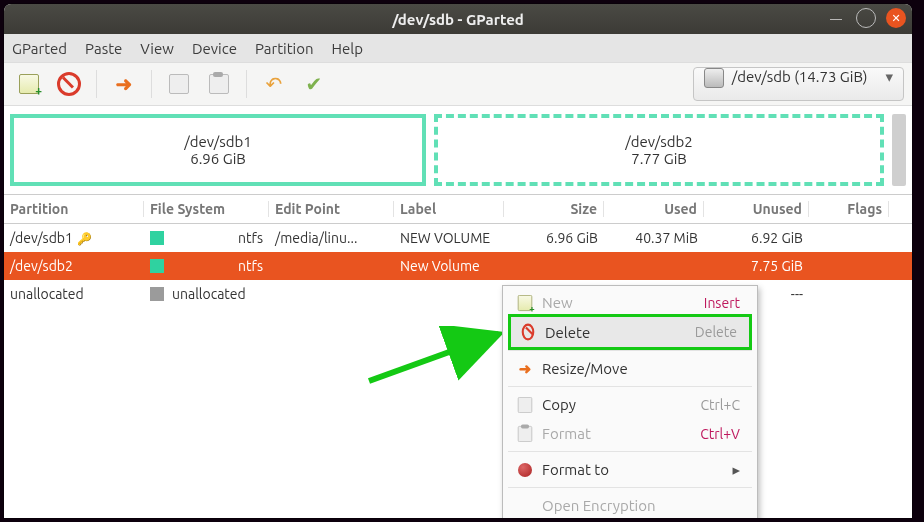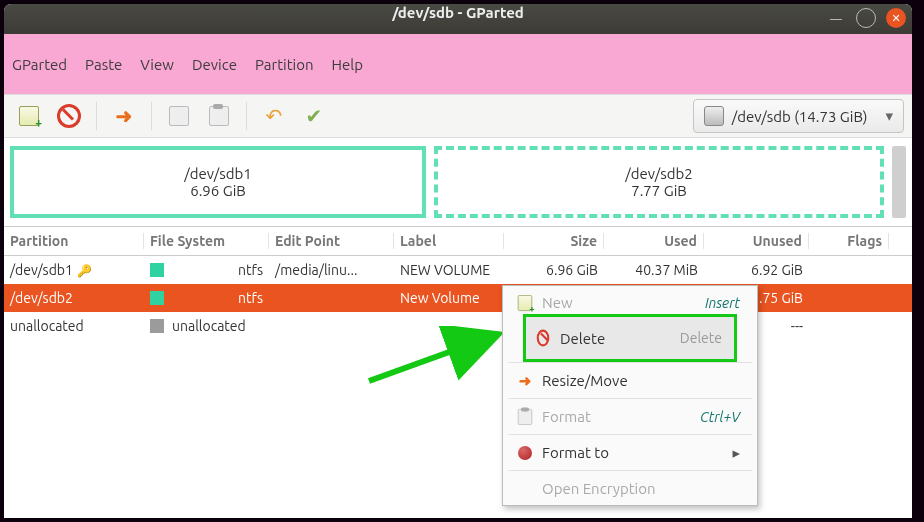--- a/index.html
+++ b/index.html
@@ -24,20 +24,21 @@
     border-radius: 7px 7px 0 0;
     overflow: hidden;
     box-shadow: 0 0 0 1px rgba(0,0,0,.3);
   }
   
   .titlebar {
     height: 30px;
     background: linear-gradient(#4a4a44, #3c3b36);
     color: #ddd;
     display: flex;
+    align-items: center;
     position: relative;
   }
   .titlebar .title {
     margin: 0 auto;
     font-weight: 600;
     font-size: 15px;
     color: #eee;
   }
   .winctrl {
     position: absolute;
@@ -53,25 +54,25 @@
     font-size: 12px;
     color:#ddd;
   }
   .winctrl .min::before{content:"—";}
   .winctrl .max{border:1px solid #bbb; box-sizing:border-box;}
   .winctrl .close{background:#e95420; color:#fff;}
   .winctrl .close::before{content:"✕"; font-size:11px;}
   
   .menubar{
     height:28px;
-    background:#f9a8d4;
+    background:#e5e5e5;
     border-bottom:1px solid #ddd;
     display:flex;
     align-items:center;
-    padding:16px 8px;
+    padding:0 8px;
     gap:18px;
     color:#3c3c3c;
     font-size:15px;
   }
   
   .toolbar{
     height:42px;
     background:#f5f5f4;
     border-bottom:1px solid #ddd;
     display:flex;
@@ -83,21 +84,21 @@
     width:34px;height:34px;display:flex;align-items:center;justify-content:center;
     border-radius:3px;
   }
   .toolbar .sep{width:1px;height:28px;background:#ddd;margin:0 4px;}
   .device-selector{
     margin-left:auto;
     border:1px solid #c5c5c5;
     background:linear-gradient(#fafafa,#eaeaea);
     border-radius:4px;
     height:32px;
-    display:flex;align-items:center;
+    display:flex;
     padding:0 10px;
     gap:8px;
     font-size:15px;
     color:#333;
   }
   .device-selector .disk-ico{width:18px;height:18px;border:1px solid #888;border-radius:3px;background:linear-gradient(#eee,#bbb);}
   .device-selector .caret{margin-left:10px;color:#666;}
   
   .graph{
     display:flex;
@@ -159,24 +160,24 @@
   .ctxmenu .mi{
     display:flex;align-items:center;
     height:29px;
     padding:0 12px 0 8px;
     gap:8px;
     color:#333;
     font-size:15px;
   }
   .ctxmenu .mi.dis{color:#a9a9a9;}
   .ctxmenu .mi .accel{margin-left:auto;color:#9a9a9a;font-size:14px;}
-  .ctxmenu .mi.dis .accel{color:#0f766e;font-style:italic;}
+  .ctxmenu .mi.dis .accel{color:#be185d;}
   .ctxmenu .sep{height:1px;background:#e3e3e3;margin:3px 0;}
   .ctxmenu .mi .mico{width:18px;height:18px;display:flex;align-items:center;justify-content:center;font-size:14px;}
-  .ctxmenu .mi.hl{background:#e8e8e8;border:3px solid #14c914;box-sizing:border-box;height:48px;margin:-3px 15px;justify-content:flex-end;}
+  .ctxmenu .mi.hl{background:#e8e8e8;border:3px solid #14c914;box-sizing:border-box;height:36px;margin:-3px 0;justify-content:flex-end;}
   .ctxmenu .mi .subcaret{margin-left:auto;color:#555;}
   
   .arrow{
     position:absolute;
     left:360px;
     top:322px;
     z-index:4;
     pointer-events:none;
   }
   
@@ -328,20 +329,27 @@
         </span>
       <span>Delete</span>
       <span class="accel">Delete</span>
     </div>
     <div class="sep"></div>
     <div class="mi">
       <span class="mico ico-arrowr" style="font-size:15px">➜</span>
       <span>Resize/Move</span>
     </div>
     <div class="sep"></div>
+    <div class="mi">
+      <span class="mico">
+          <span class="ico-copy" style="transform:scale(.8)"></span>
+        </span>
+      <span>Copy</span>
+      <span class="accel">Ctrl+C</span>
+    </div>
     <div class="mi dis">
       <span class="mico">
           <span class="ico-paste" style="transform:scale(.8)"></span>
         </span>
       <span>Format</span>
       <span class="accel">Ctrl+V</span>
     </div>
     <div class="sep"></div>
     <div class="mi">
       <span class="mico">

